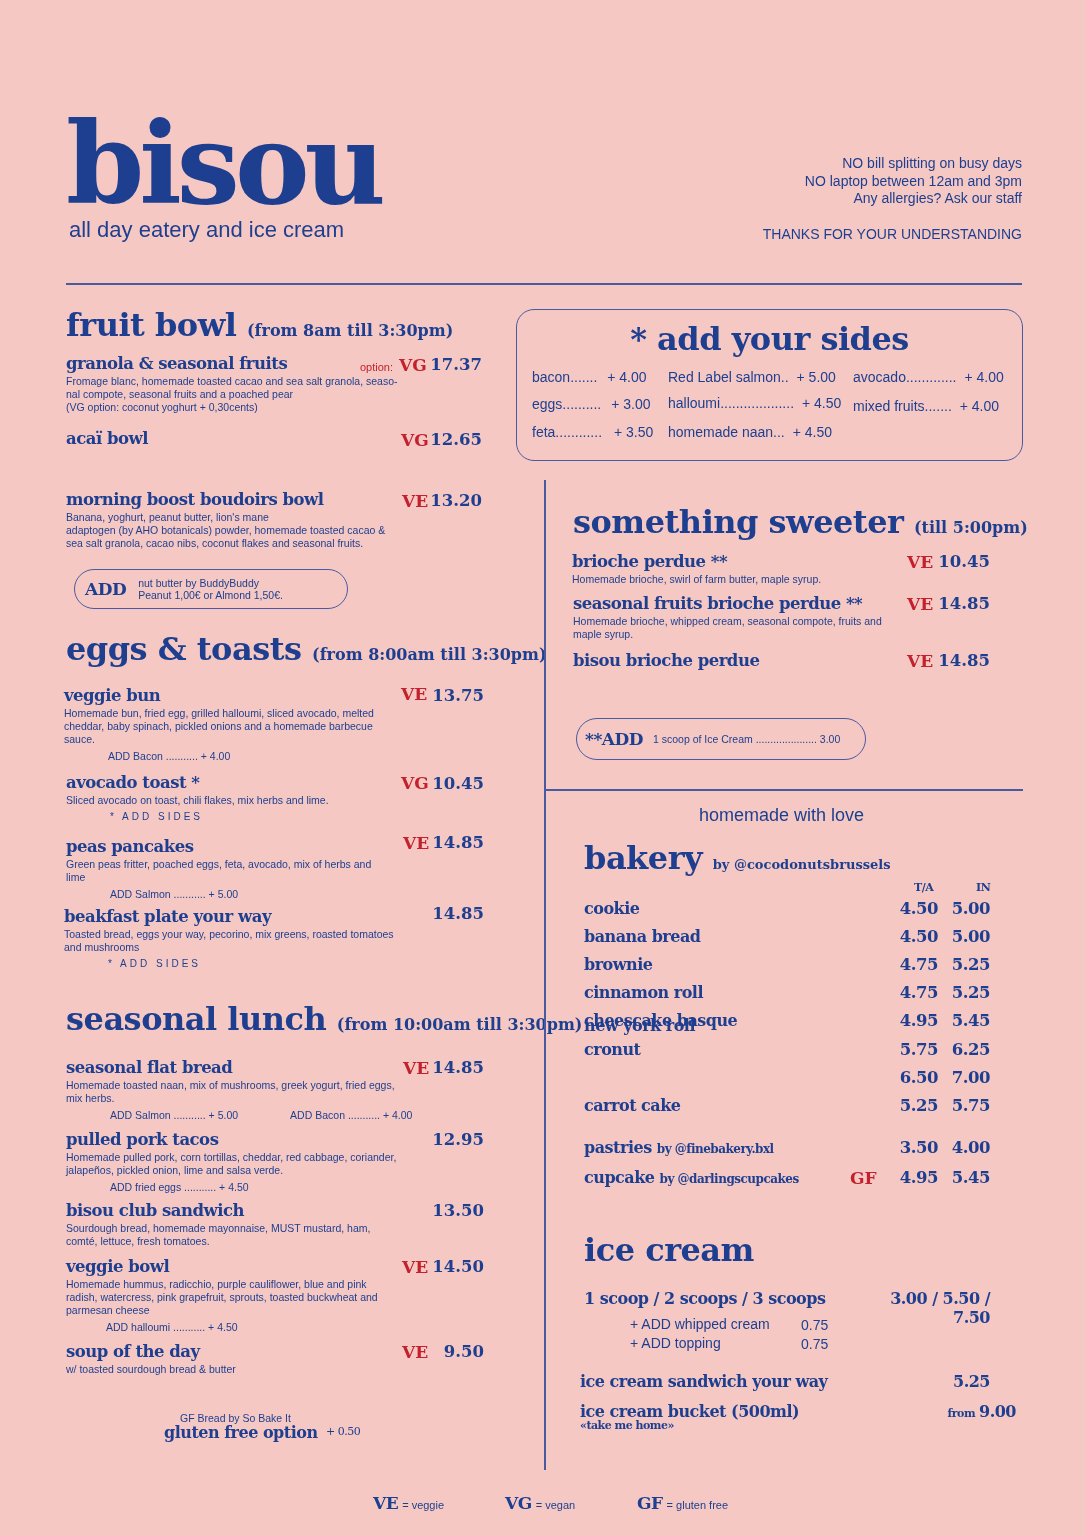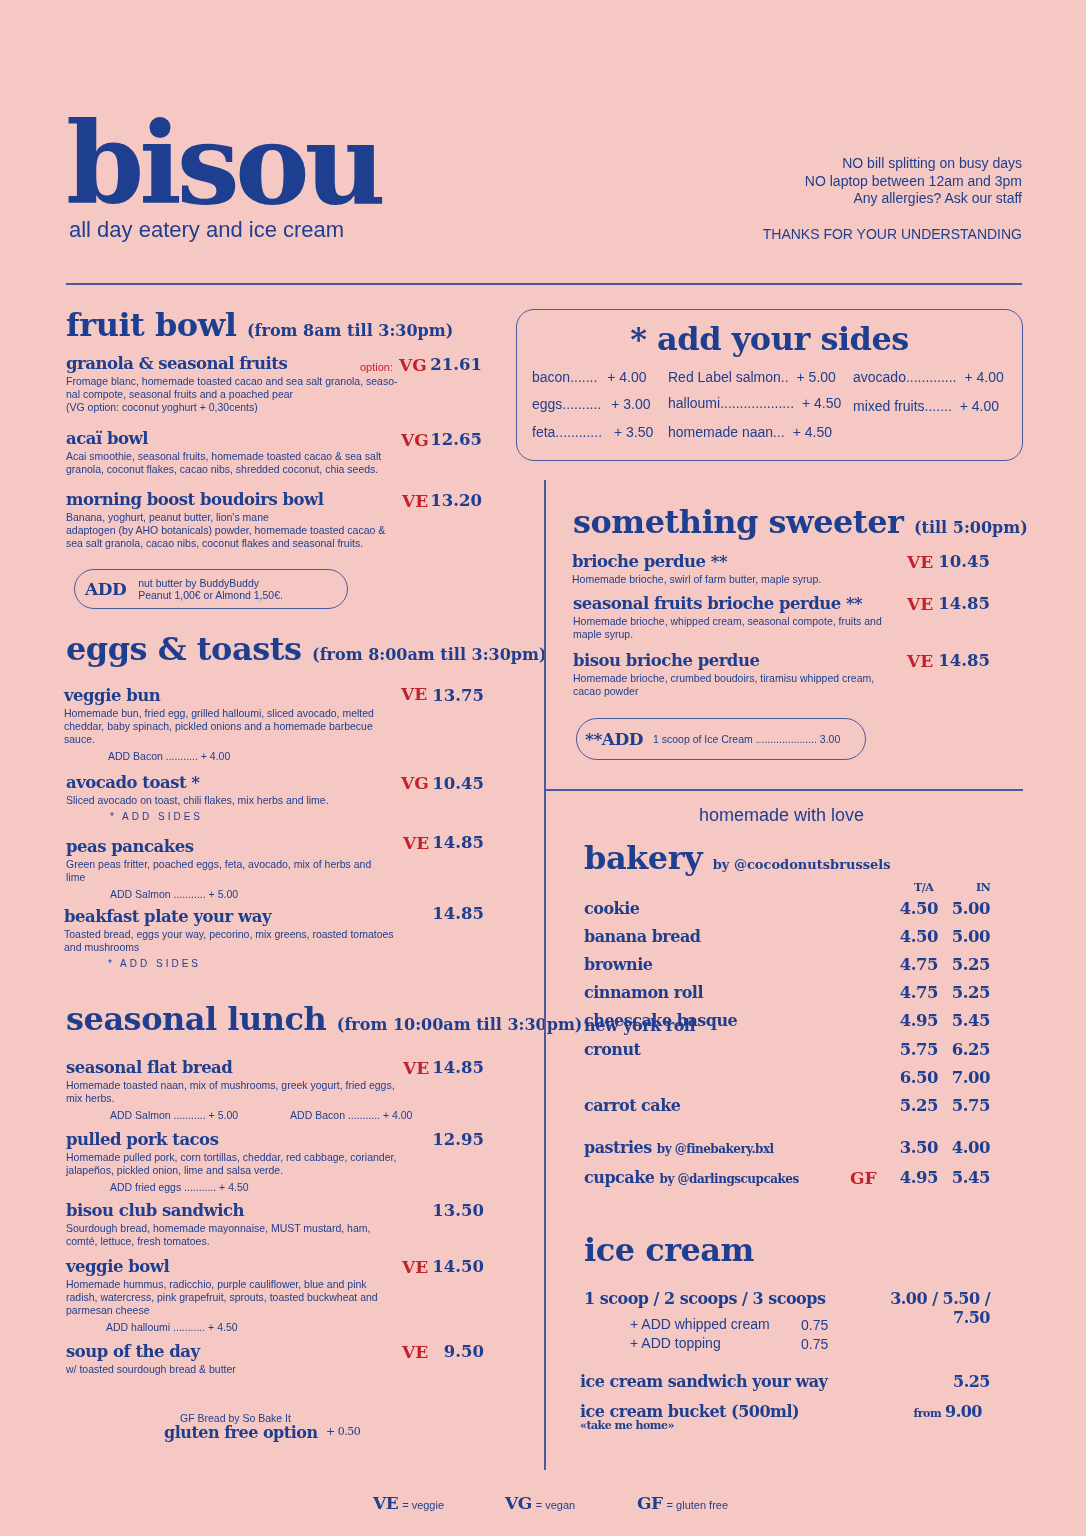--- a/index.html
+++ b/index.html
@@ -64,26 +64,24 @@
   <span class="sub">(from 8am till 3:30pm)</span>
 </div>
 
 <div class="item" style="left:66px;top:354px;width:370px;">
   <div class="name serif">granola &amp; seasonal fruits</div>
   <div class="desc" style="white-space:pre-line">Fromage blanc, homemade toasted cacao and sea salt granola, seaso-
 nal compote, seasonal fruits and a poached pear
 (VG option: coconut yoghurt + 0,30cents)</div>
 </div>
 <div class="tag" style="left:360px;top:355px;"><span class="opt red">option:</span><span>VG</span></div>
-<div class="price" style="left:430px;top:355px;width:52px;">21.61</div>
+<div class="price" style="left:430px;top:355px;width:52px;">17.37</div>
 
 <div class="item" style="left:66px;top:429px;width:370px;">
   <div class="name serif">acaï bowl</div>
-  <div class="desc" style="white-space:pre-line">Acai smoothie, seasonal fruits, homemade toasted cacao &amp; sea salt
-granola, coconut flakes, cacao nibs, shredded coconut, chia seeds.</div>
 </div>
 <div class="tag" style="left:401px;top:430px;">VG</div>
 <div class="price" style="left:430px;top:430px;width:52px;">12.65</div>
 
 <div class="item" style="left:66px;top:490px;width:370px;">
   <div class="name serif">morning boost boudoirs bowl</div>
   <div class="desc" style="white-space:pre-line">Banana, yoghurt, peanut butter, lion's mane
 adaptogen (by AHO botanicals) powder, homemade toasted cacao &amp;
 sea salt granola, cacao nibs, coconut flakes and seasonal fruits.</div>
 </div>
@@ -217,22 +215,20 @@
 <div class="item" style="left:573px;top:594px;width:350px;">
   <div class="name serif">seasonal fruits brioche perdue **</div>
   <div class="desc" style="white-space:pre-line">Homemade brioche, whipped cream, seasonal compote, fruits and
 maple syrup.</div>
 </div>
 <div class="tag" style="left:907px;top:594px;">VE</div>
 <div class="price" style="left:938px;top:594px;width:52px;">14.85</div>
 
 <div class="item" style="left:573px;top:651px;width:350px;">
   <div class="name serif">bisou brioche perdue</div>
-  <div class="desc" style="white-space:pre-line">Homemade brioche, crumbed boudoirs, tiramisu whipped cream,
-cacao powder</div>
 </div>
 <div class="tag" style="left:907px;top:651px;">VE</div>
 <div class="price" style="left:938px;top:651px;width:52px;">14.85</div>
 
 <div class="pill" style="left:576px;top:718px;width:288px;height:40px;">
   <span class="big serif" style="margin-left:8px;margin-right:10px">**ADD</span>
   <span class="small">1 scoop of Ice Cream ..................... 3.00</span>
 </div>
 
 <div class="abs hr" style="left:544px;top:789px;width:479px;height:1.5px;"></div>
@@ -292,17 +288,17 @@
 <div class="abs" style="left:630px;top:1316px;font-size:14px;">+ ADD whipped cream</div>
 <div class="abs" style="left:801px;top:1317px;font-size:14px;">0.75</div>
 <div class="abs" style="left:630px;top:1335px;font-size:14px;">+ ADD topping</div>
 <div class="abs" style="left:801px;top:1336px;font-size:14px;">0.75</div>
 
 <div class="abs serif" style="left:580px;top:1372px;font-size:16px;">ice cream sandwich your way</div>
 <div class="abs serif" style="left:930px;top:1372px;width:60px;text-align:right;font-size:16px;">5.25</div>
 
 <div class="abs serif" style="left:580px;top:1402px;font-size:16px;">ice cream bucket (500ml)</div>
 <div class="abs serif" style="left:580px;top:1419px;font-size:11px;">«take me home»</div>
-<div class="abs serif" style="left:862px;top:1402px;width:120px;text-align:right;font-size:16px;"><span style="font-size:11px;margin-right:4px">from</span><span>9.00</span></div>
+<div class="abs serif" style="left:896px;top:1402px;width:120px;text-align:right;font-size:16px;"><span style="font-size:11px;margin-right:4px">from</span><span>9.00</span></div>
 
 <div class="legend" style="left:373px;"><b class="serif">VE</b><span>= veggie</span></div>
 <div class="legend" style="left:505px;"><b class="serif">VG</b><span>= vegan</span></div>
 <div class="legend" style="left:637px;text-align:right;"><b class="serif">GF</b><span>= gluten free</span></div>
 
 </body></html>

